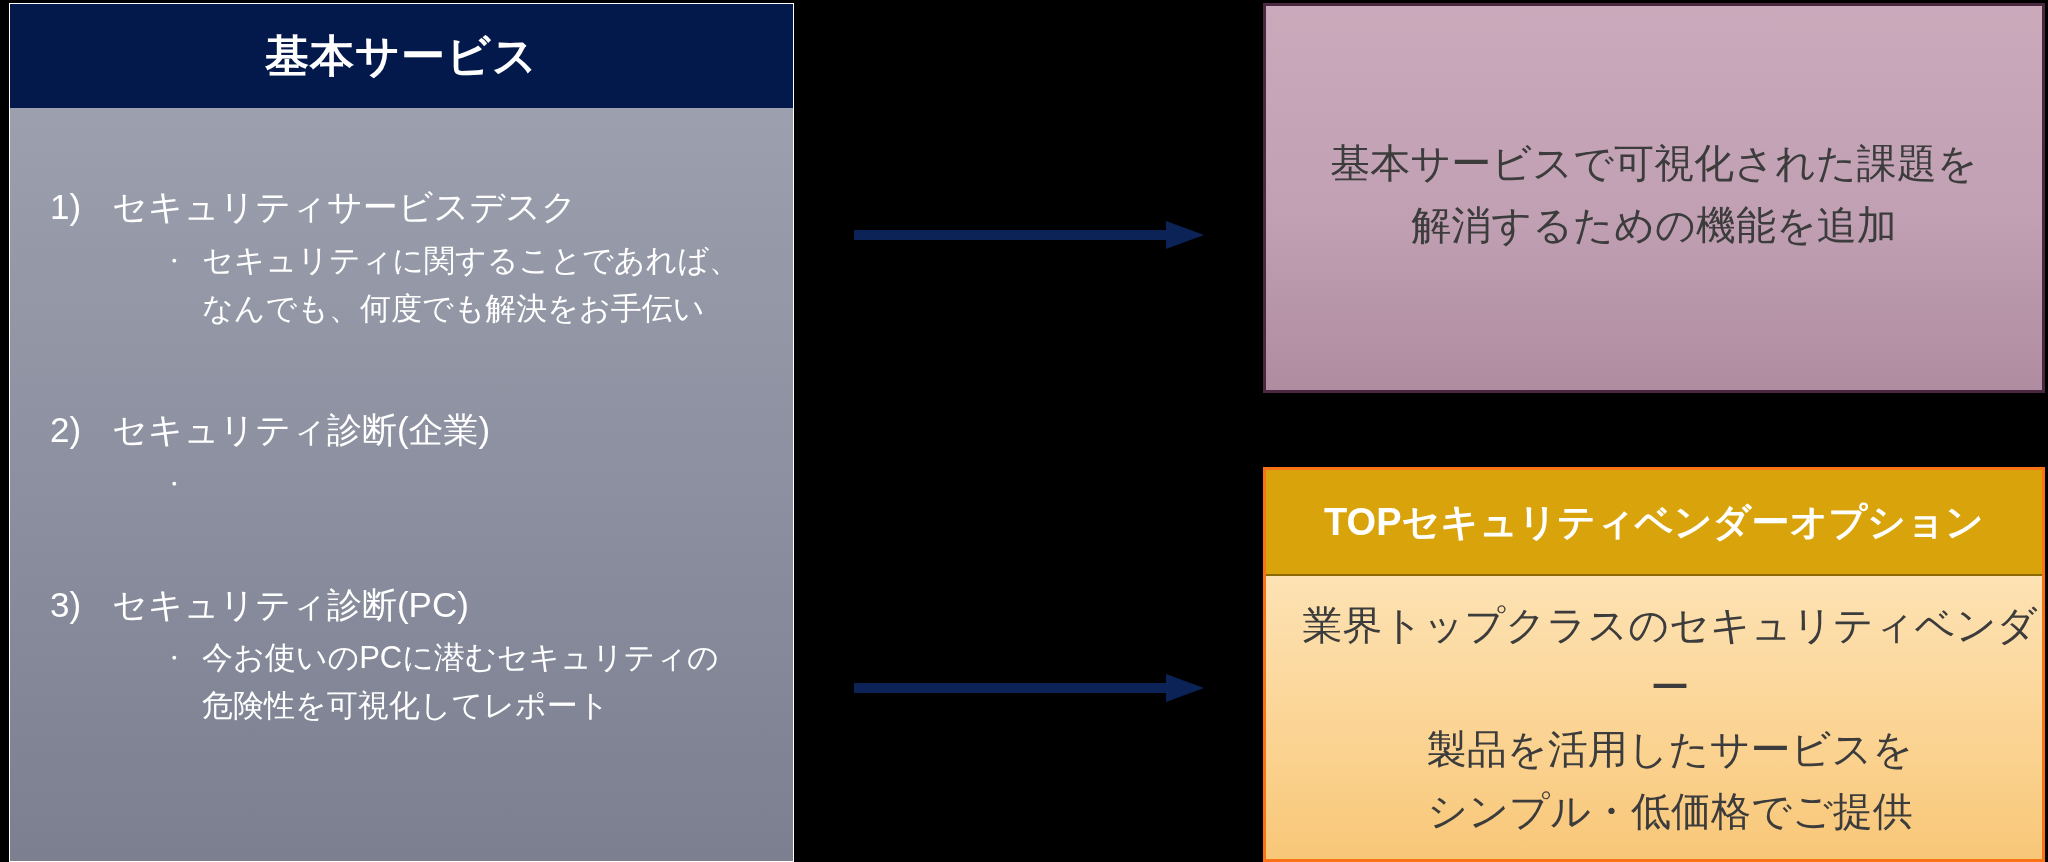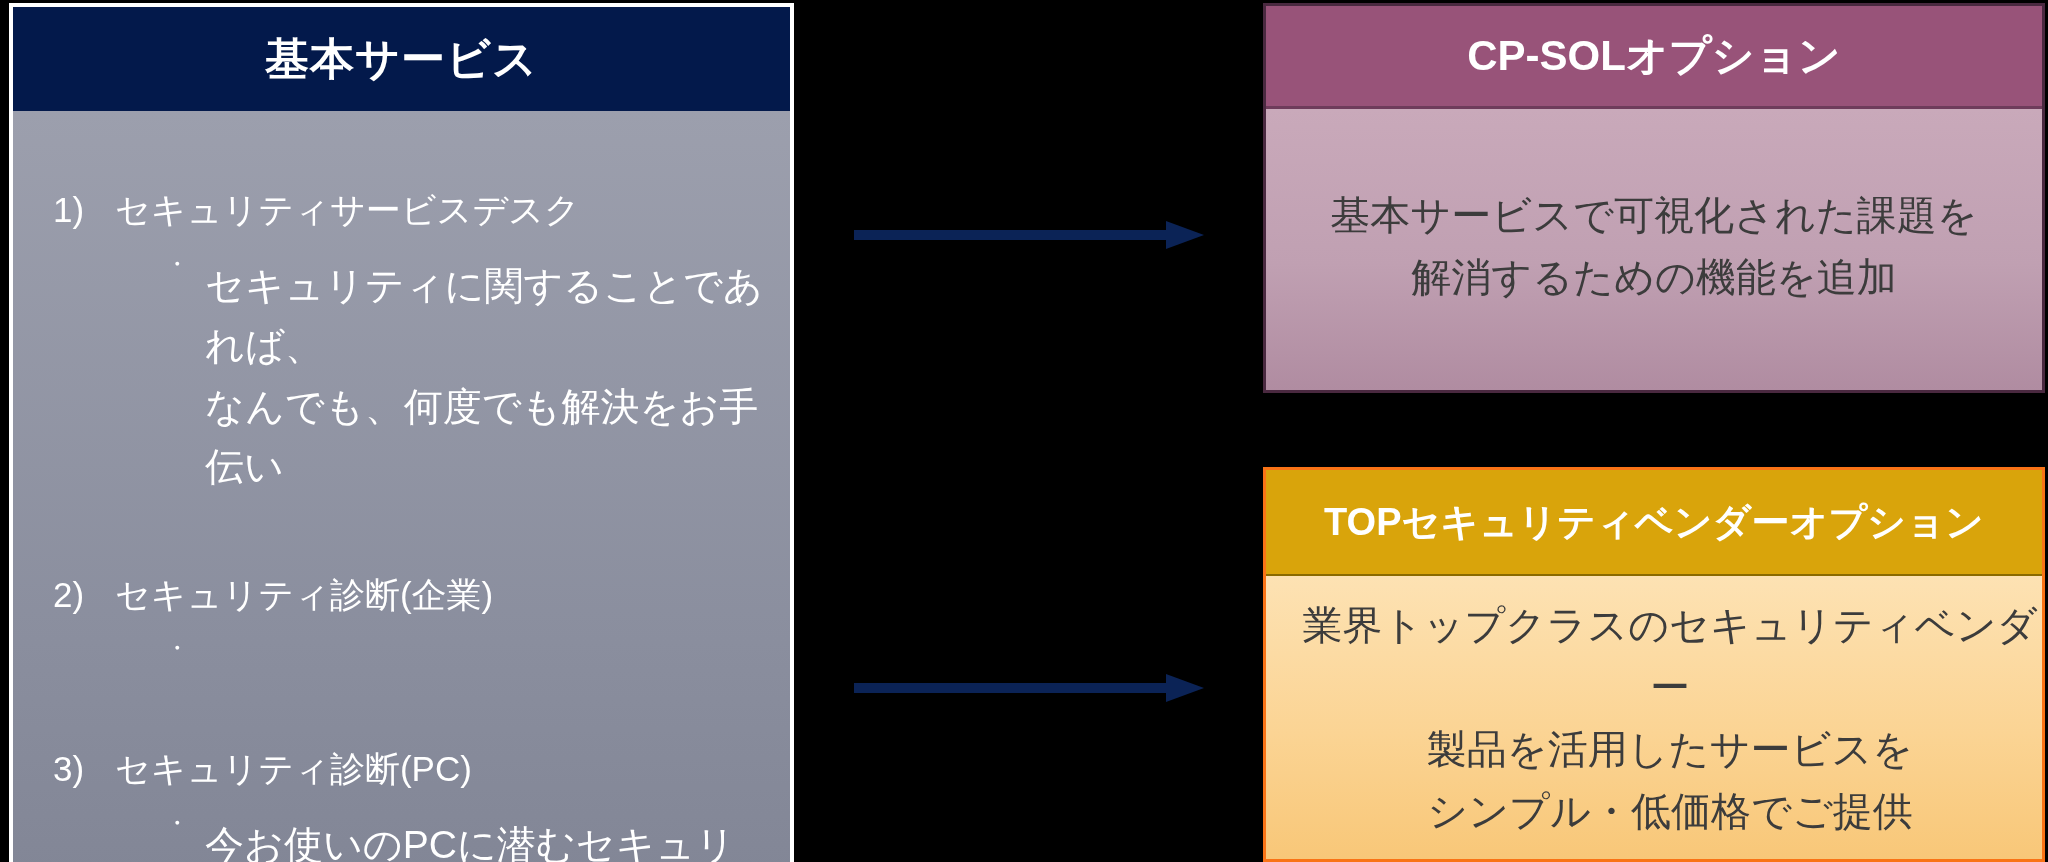--- a/index.html
+++ b/index.html
@@ -34,21 +34,21 @@
     box-sizing: border-box;
     flex: 1 1 auto;
   }
 
   
   .left-box {
     left: 9px;
     top: 3px;
     width: 785px;
     height: 859px;
-    border: 4px solid #ffffff;
+    border: 1px solid #ffffff;
   }
   .left-box .box-header {
     height: 104px;
     background: #03194B;
     font-size: 44px;
     letter-spacing: 1px;
   }
   .gray-body {
     background: linear-gradient(180deg, #9C9FAD 0%, #8A8E9E 55%, #7B7F8F 100%);
     color: #FFFFFF;
@@ -70,24 +70,23 @@
     margin-left: 112px;
     margin-top: 4px;
   }
   .bullet-marker {
     flex: 0 0 auto;
     width: 40px;
     font-size: 24px;
     line-height: 48px;
   }
   .bullet-text {
-    font-size: 39px;
+    font-size: 31px;
     line-height: 1.55;
     white-space: pre-line;
-    margin-top: 16px;
   }
 
   
   .arrow {
     position: absolute;
     left: 848px;
     width: 370px;
     height: 60px;
   }
   .arrow-1 { top: 205px; }
@@ -191,23 +190,20 @@
     <line x1="6" y1="30" x2="322" y2="30" stroke-width="10" stroke="#0B2356"></line>
     <polygon points="318,16 318,44 356,30" fill="#0B2356"></polygon>
   </svg>
 
   <svg class="arrow arrow-2" viewBox="0 0 370 60" aria-hidden="true">
     <line x1="6" y1="30" x2="322" y2="30" stroke-width="10" stroke="#0B2356"></line>
     <polygon points="318,16 318,44 356,30" fill="#0B2356"></polygon>
   </svg>
 
   <section class="box cp-box">
-    <header class="box-header">
-      <span>CP-SOLオプション</span>
-    </header>
     <div class="box-body pink-body option-body">基本サービスで可視化された課題を
 解消するための機能を追加</div>
   </section>
 
   <section class="box top-box">
     <header class="box-header">
       <span>TOPセキュリティベンダーオプション</span>
     </header>
     <div class="box-body peach-body option-body">業界トップクラスのセキュリティベンダー
 製品を活用したサービスを

